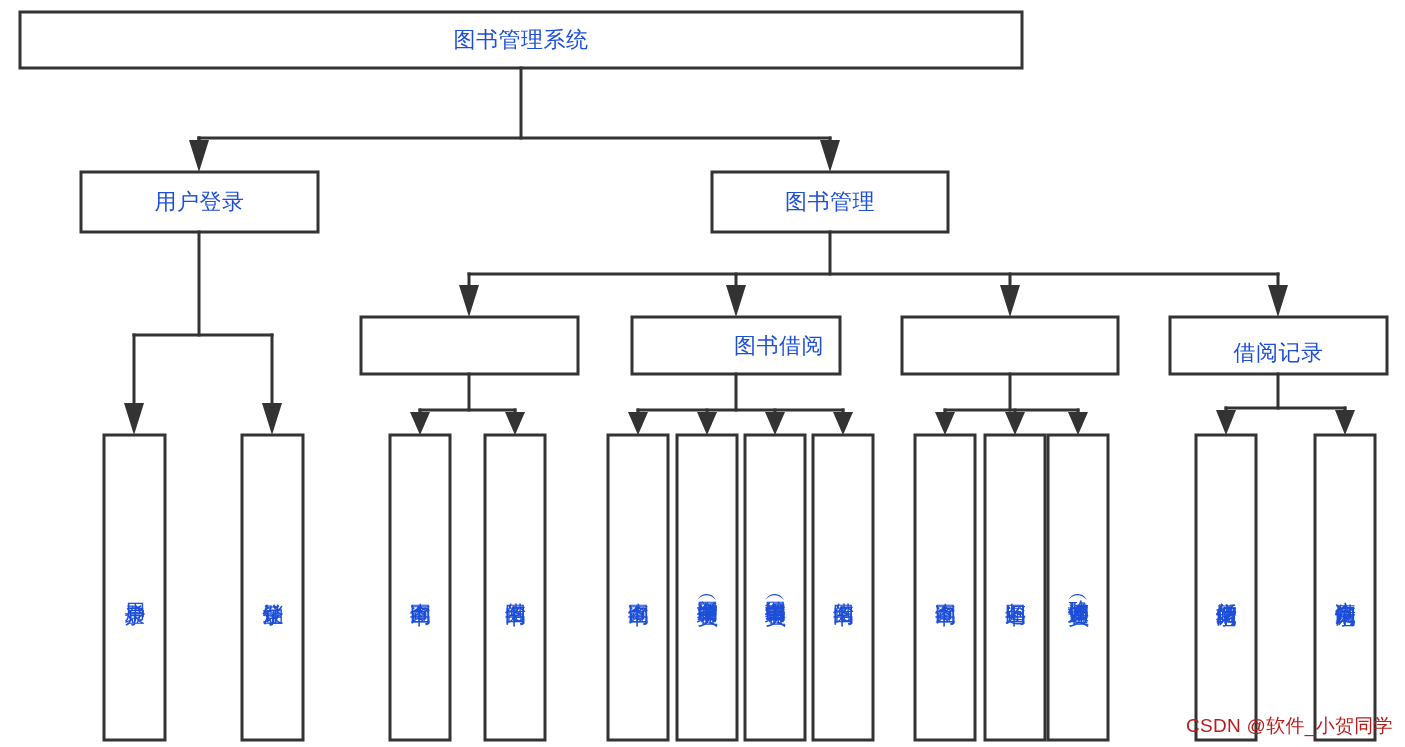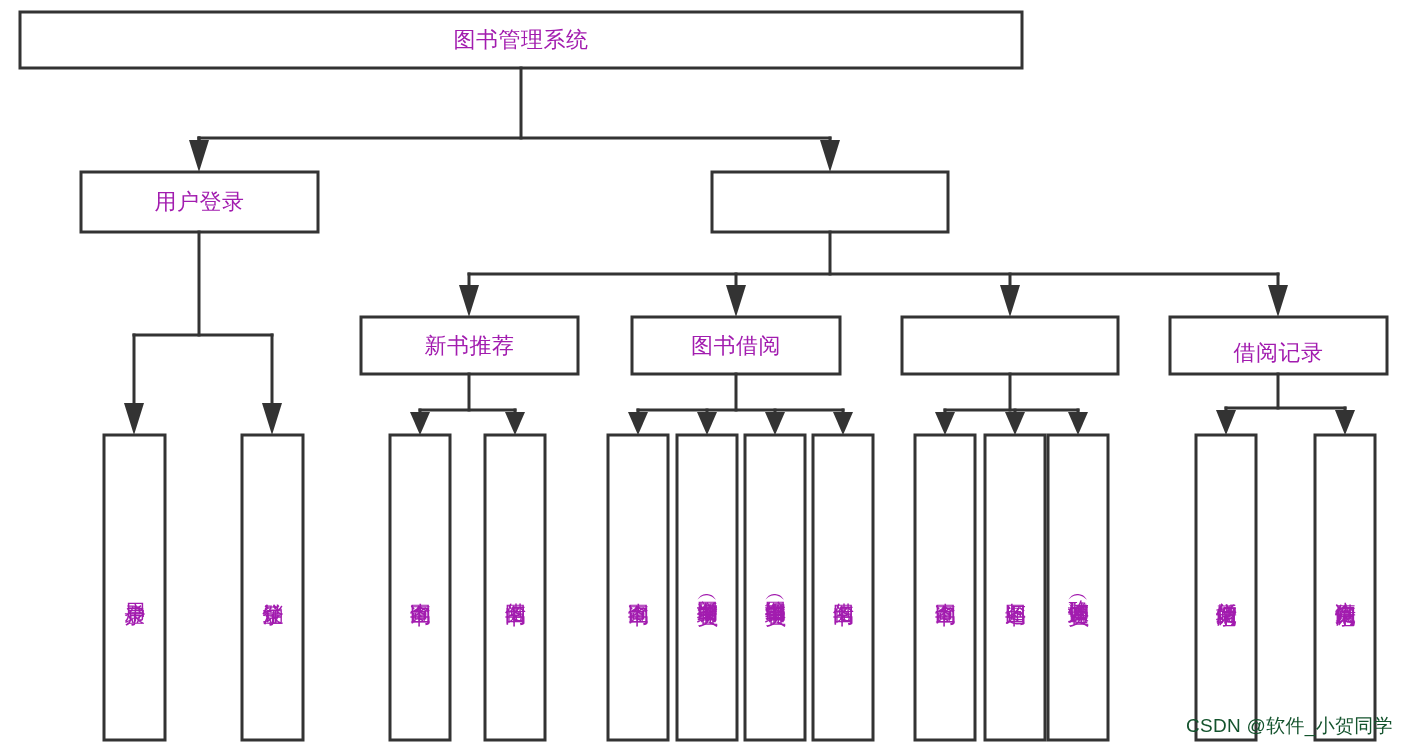--- a/index.html
+++ b/index.html
@@ -40,41 +40,41 @@
   }
   .arrow-head {
     fill: #333333;
     stroke: none;
   }
   .node-label {
     position: absolute;
     display: flex;
     align-items: center;
     justify-content: center;
-    color: #a21caf;
+    color: #1d4ed8;
     font-family: Liberation Serif, serif;
     font-size: 22px;
     line-height: 1.18;
     letter-spacing: 0.5px;
     text-align: center;
     pointer-events: none;
     white-space: nowrap;
   }
   .node-label.vertical {
     writing-mode: vertical-rl;
     text-orientation: upright;
     font-size: 21px;
     letter-spacing: 1px;
   }
   .watermark {
     position: absolute;
     left: 1186px;
     top: 713px;
     font-size: 19px;
-    color: #14532d;
+    color: #b91c1c;
     font-family: "Liberation Sans", "DejaVu Sans", sans-serif;
     white-space: nowrap;
     letter-spacing: 0.3px;
   }
 </style>
 </head>
 <body>
 
 <div id="diagram-root">
 
@@ -162,23 +162,23 @@
     <rect class="node-box" x="985" y="435" width="60" height="305"></rect>
     <rect class="node-box" x="1048" y="435" width="60" height="305"></rect>
     <rect class="node-box" x="1196" y="435" width="60" height="305"></rect>
     <rect class="node-box" x="1315" y="435" width="60" height="305"></rect>
 
   </svg>
 
   <div class="node-label" style="left:20px; top:12px; width:1002px; height:56px;">图书管理系统</div>
 
   <div class="node-label" style="left:81px; top:172px; width:237px; height:60px;">用户登录</div>
+  <div class="node-label" style="left:712px; top:172px; width:236px; height:60px;">图书管理</div>
 
-  <div class="node-label" style="left:361px; top:317px; width:217px; height:57px;">新书推荐</div>
-  <div class="node-label" style="left:632px; top:317px; width:208px; height:57px;">图书借阅</div>
+  <div class="node-label" style="left:632px; top:317px; width:208px; height:57px;padding-left:43px;">图书借阅</div>
   <div class="node-label" style="left:1170px; top:317px; width:217px; height:72px;">借阅记录</div>
 
   <div class="node-label vertical" style="left:104px; top:435px; width:61px; height:305px;">用户登录</div>
   <div class="node-label vertical" style="left:242px; top:435px; width:61px; height:305px;">注销登录</div>
   <div class="node-label vertical" style="left:390px; top:435px; width:60px; height:305px;">查询图书</div>
   <div class="node-label vertical" style="left:485px; top:435px; width:60px; height:305px;">借阅图书</div>
   <div class="node-label vertical" style="left:608px; top:435px; width:60px; height:305px;">查询图书</div>
   <div class="node-label vertical" style="left:677px; top:435px; width:60px; height:305px;">新增图书（管理员）</div>
   <div class="node-label vertical" style="left:745px; top:435px; width:60px; height:305px;">编辑图书（管理员）</div>
   <div class="node-label vertical" style="left:813px; top:435px; width:60px; height:305px;">借阅图书</div>

